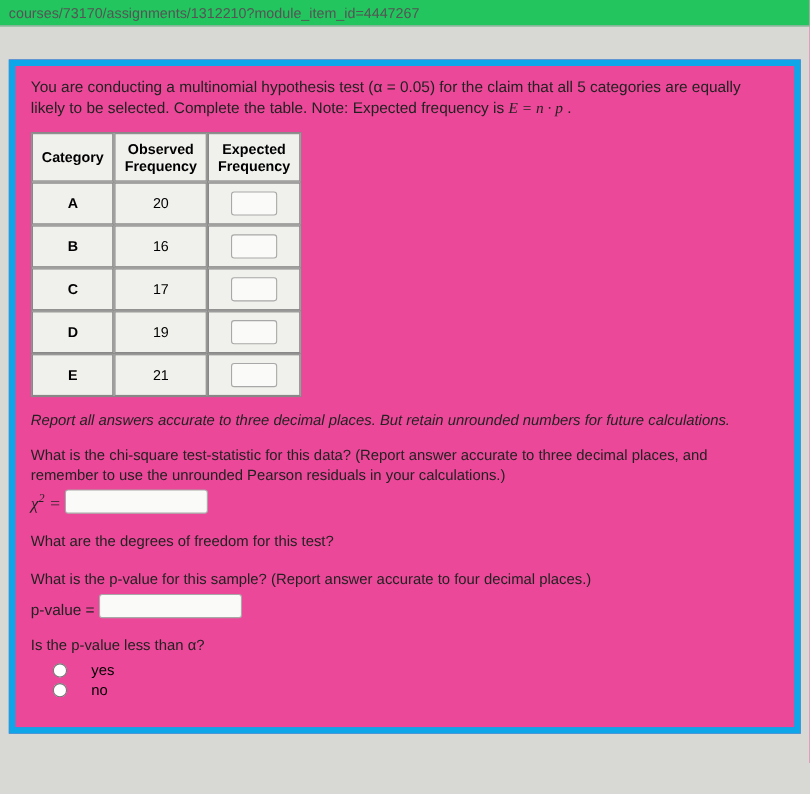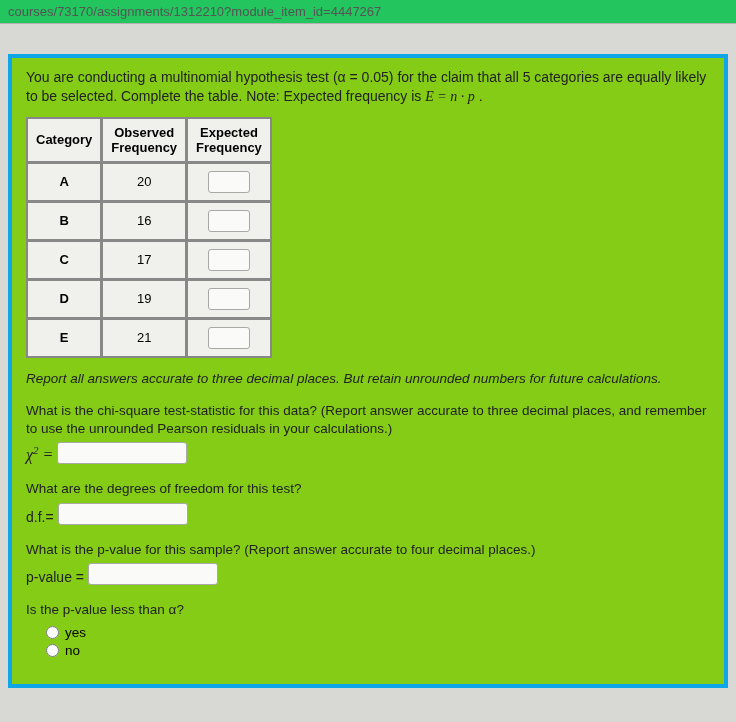--- a/index.html
+++ b/index.html
@@ -16,24 +16,24 @@
     }
     .url-bar {
       background: #22c55e;
       border-bottom: 1px solid #b0b0b0;
       padding: 4px 8px;
       font-size: 13px;
       color: #555;
       font-family: Arial, sans-serif;
     }
     .content-wrapper {
-      background: #84cc16;
+      background: #ec4899;
       margin: 30px 8px 0 8px;
       padding: 10px 14px;
-      border: 4px solid #0ea5e9;
+      border: 6px solid #0ea5e9;
     }
     .intro-text {
       font-size: 14px;
       color: #222;
       line-height: 1.35;
       margin-bottom: 10px;
     }
     .math-italic {
       font-family: 'Times New Roman', serif;
       font-style: italic;
@@ -102,21 +102,21 @@
       font-size: 13px;
       padding: 0 4px;
     }
     .radio-group {
       margin-left: 20px;
       margin-top: 6px;
     }
     .radio-item {
       display: flex;
       align-items: center;
-      gap: 6px;
+      gap: 22px;
       font-size: 13.5px;
       margin-bottom: 3px;
     }
     .radio-item input[type="radio"] {
       width: 13px;
       height: 13px;
     }
     .chi-label {
       font-family: 'Times New Roman', serif;
       font-style: italic;
@@ -183,24 +183,20 @@
   <div class="question-block">
     <p class="question-text">What is the chi-square test-statistic for this data? (Report answer accurate to three decimal places, and remember to use the unrounded Pearson residuals in your calculations.)</p>
     <div class="answer-line">
       <span class="chi-label">χ<sup>2</sup> =</span>
       <input type="text" class="medium-input" style="">
     </div>
   </div>
 
   <div class="question-block">
     <p class="question-text">What are the degrees of freedom for this test?</p>
-    <div class="answer-line">
-      <span>d.f.=</span>
-      <input type="text" class="medium-input" style="">
-    </div>
   </div>
 
   <div class="question-block">
     <p class="question-text">What is the p-value for this sample? (Report answer accurate to four decimal places.)</p>
     <div class="answer-line">
       <span>p-value =</span>
       <input type="text" class="medium-input" style="">
     </div>
   </div>
 

